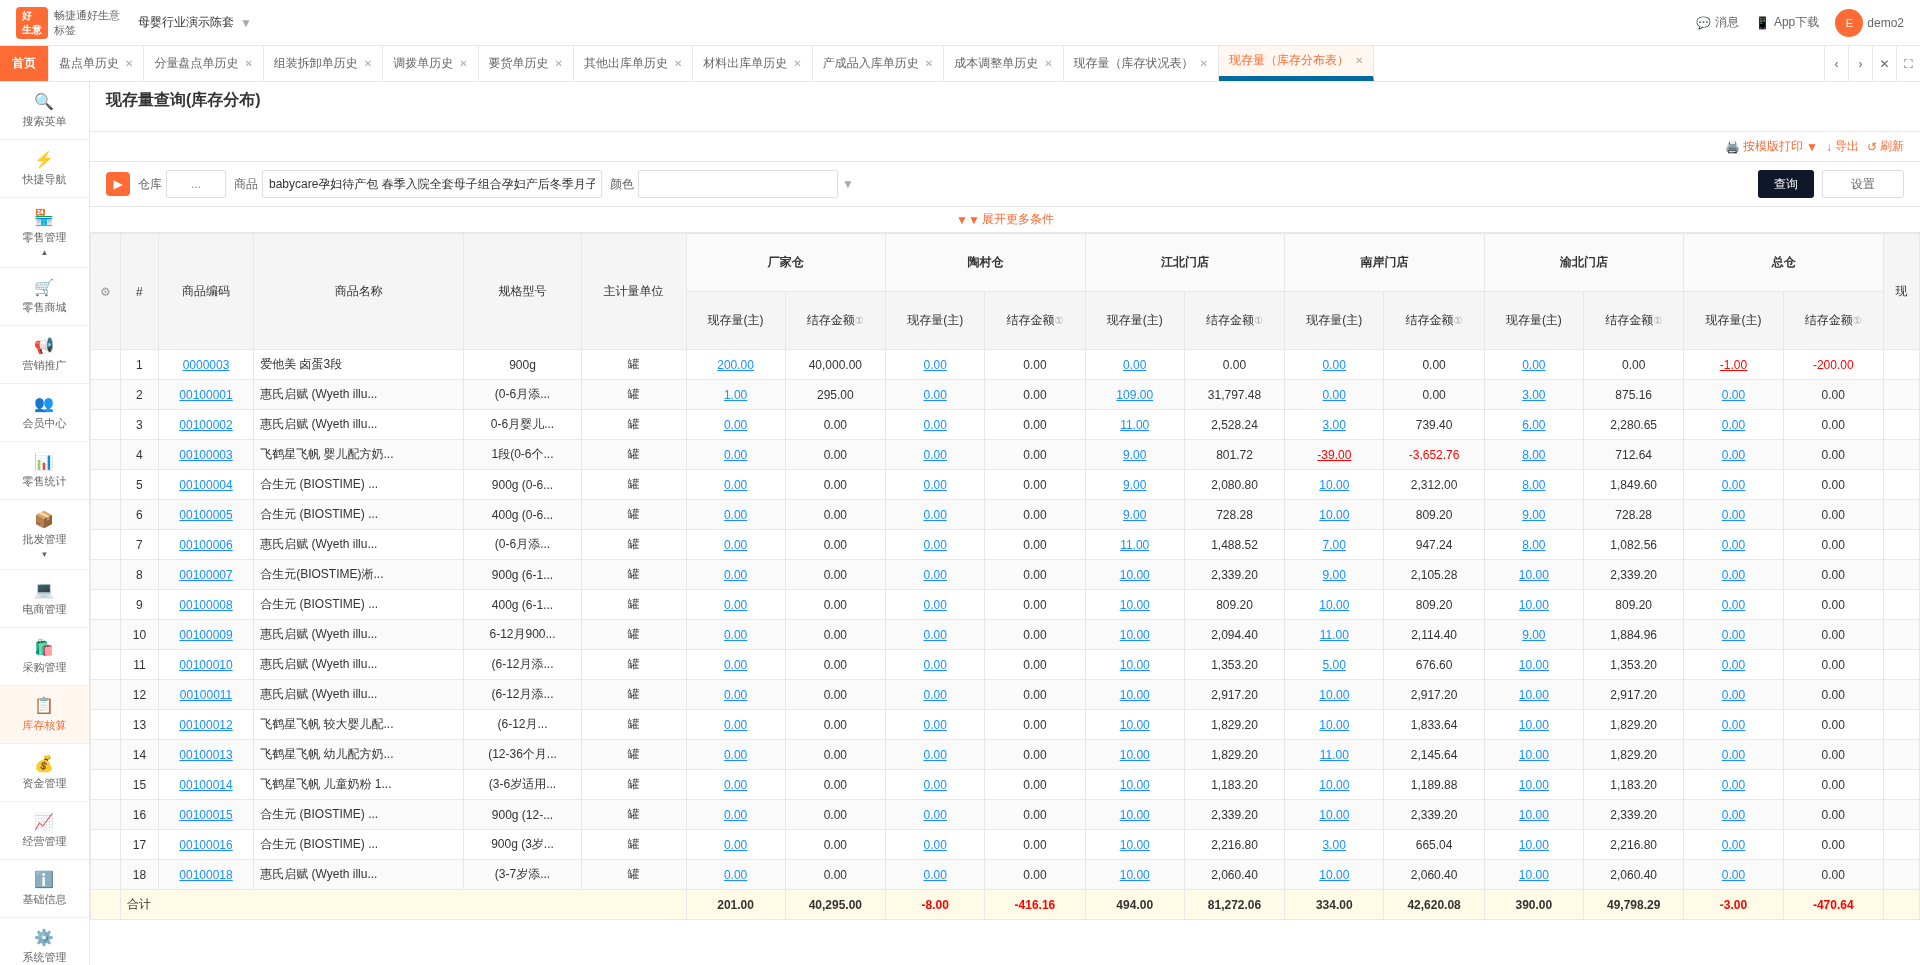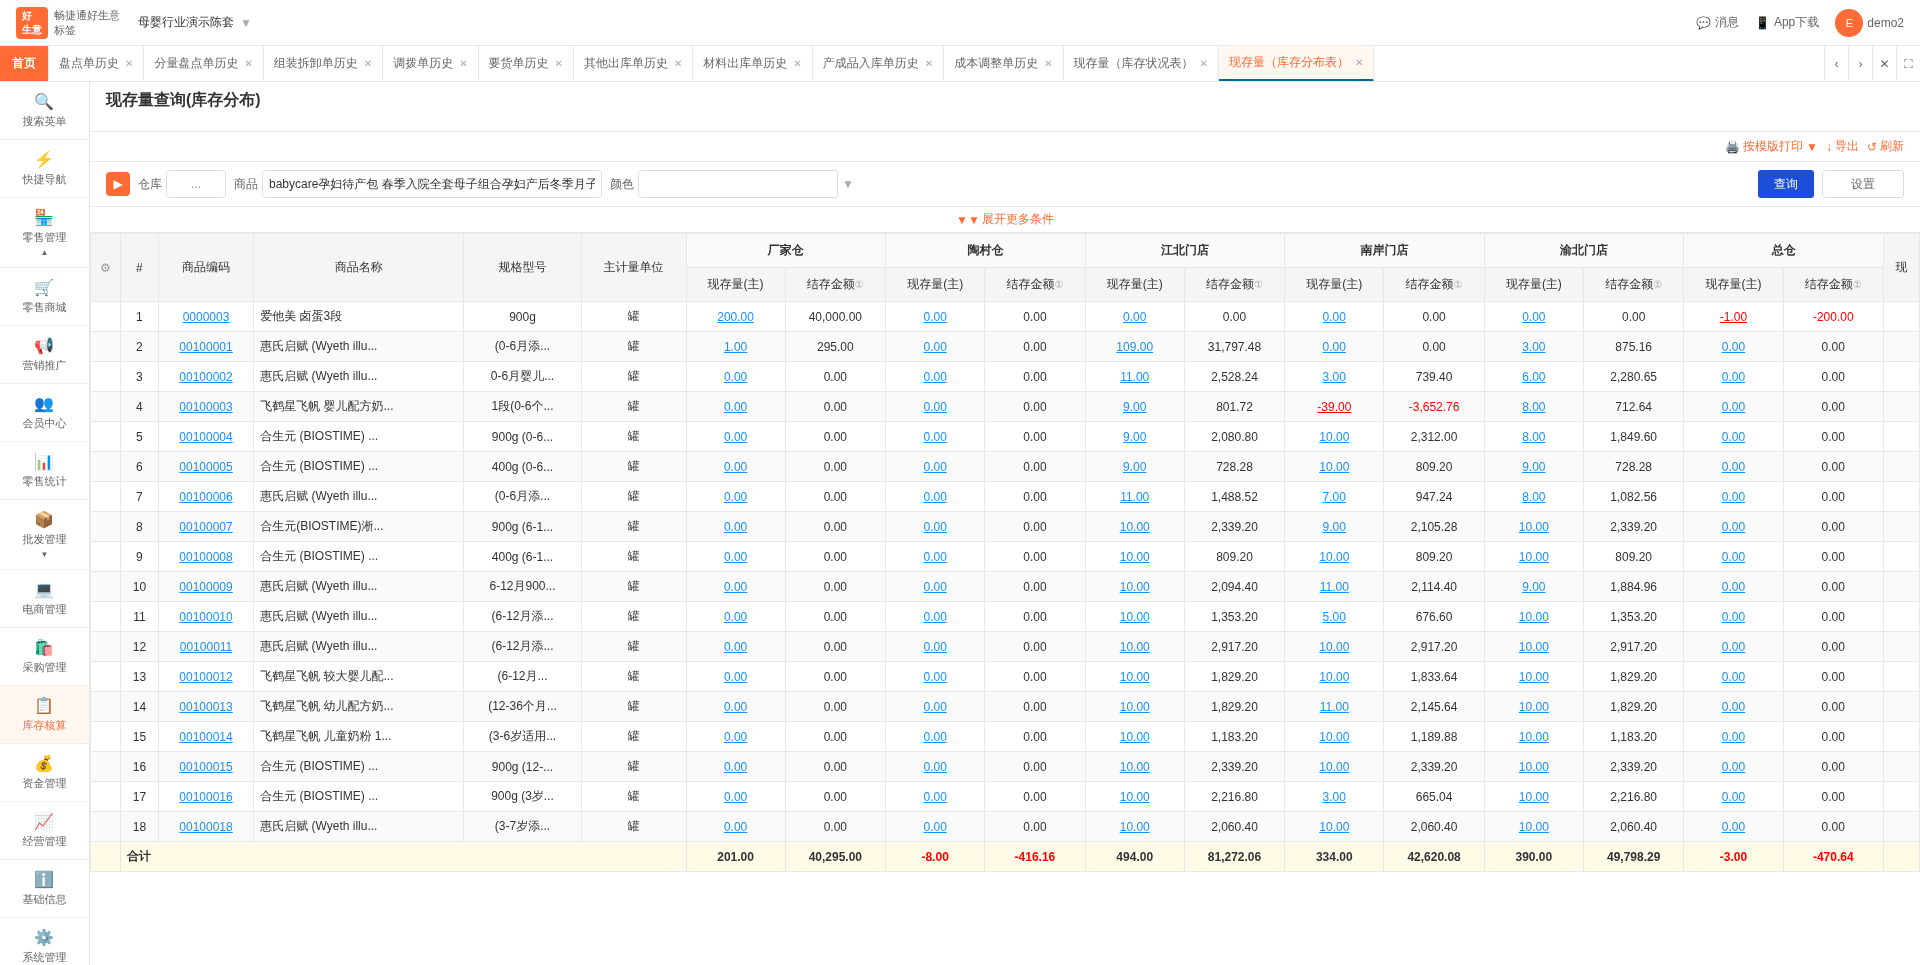--- a/index.html
+++ b/index.html
@@ -10,21 +10,21 @@
     .logo-area { display: flex; align-items: center; gap: 6px; }
     .logo-icon { width: 32px; height: 32px; background: #ff6b35; border-radius: 4px; display: flex; align-items: center; justify-content: center; color: #fff; font-size: 10px; font-weight: bold; }
     .logo-text { font-size: 11px; color: #666; line-height: 1.3; }
     .top-right { display: flex; align-items: center; gap: 16px; }
     .top-right-item { display: flex; align-items: center; gap: 4px; font-size: 12px; color: #666; cursor: pointer; }
     .avatar { width: 28px; height: 28px; background: #ff6b35; border-radius: 50%; display: flex; align-items: center; justify-content: center; color: #fff; font-size: 11px; }
 
     
     .tab-bar { display: flex; align-items: center; background: #fff; border-bottom: 1px solid #e8e8e8; height: 36px; overflow: hidden; }
     .tab-item { display: flex; align-items: center; height: 36px; padding: 0 10px; border-right: 1px solid #e8e8e8; font-size: 12px; color: #666; white-space: nowrap; cursor: pointer; gap: 4px; flex-shrink: 0; }
-    .tab-item.active { background: #fff7f0; color: #ff6b35; border-bottom: 3px solid #0369a1; }
+    .tab-item.active { background: #fff7f0; color: #ff6b35; border-bottom: 6px solid #0369a1; }
     .tab-item .tab-close { color: #aaa; font-size: 10px; margin-left: 2px; }
     .tab-home { background: #ff6b35; color: #fff; padding: 0 12px; font-weight: bold; }
     .tab-nav-btns { display: flex; align-items: center; margin-left: auto; }
     .tab-nav-btn { width: 24px; height: 36px; display: flex; align-items: center; justify-content: center; cursor: pointer; border-left: 1px solid #e8e8e8; color: #666; }
 
     
     .main-layout { display: flex; height: calc(965px - 82px); }
     
     
     .sidebar { width: 90px; background: #fff; border-right: 1px solid #e8e8e8; display: flex; flex-direction: column; flex-shrink: 0; overflow-y: auto; }
@@ -47,28 +47,28 @@
 
     
     .search-bar { display: flex; align-items: center; gap: 8px; padding: 8px 16px; background: #fff; border-bottom: 1px solid #e8e8e8; flex-wrap: wrap; }
     .search-expand-btn { width: 24px; height: 24px; background: #ff6b35; border-radius: 4px; display: flex; align-items: center; justify-content: center; color: #fff; cursor: pointer; flex-shrink: 0; }
     .search-field { display: flex; align-items: center; gap: 4px; }
     .search-label { font-size: 12px; color: #666; white-space: nowrap; }
     .search-input { height: 28px; border: 1px solid #ddd; border-radius: 3px; padding: 0 6px; font-size: 12px; min-width: 80px; outline: none; }
     .search-input-wide { min-width: 300px; color: #333; }
     .search-input-dots { min-width: 60px; color: #999; text-align: center; }
     .search-expand-link { display: flex; align-items: center; gap: 2px; color: #ff6b35; cursor: pointer; font-size: 12px; margin: 0 auto; }
-    .search-btn { height: 28px; padding: 0 16px; background: #1d4ed8; color: #fff; border: none; border-radius: 3px; cursor: pointer; font-size: 12px; }
+    .search-btn { height: 28px; padding: 0 16px; background: #0f172a; color: #fff; border: none; border-radius: 3px; cursor: pointer; font-size: 12px; }
     .setting-btn { height: 28px; padding: 0 28px; background: #fff; color: #666; border: 1px solid #ddd; border-radius: 3px; cursor: pointer; font-size: 12px; }
 
     
     .table-container { flex: 1; overflow: auto; padding: 0; background: #fff; }
     table { width: 100%; border-collapse: collapse; font-size: 12px; }
     thead tr { background: #f5f5f5; }
-    thead th { padding: 8px 6px; border: 1px solid #e8e8e8; text-align: center; font-weight: normal; color: #333; white-space: nowrap; position: sticky; top: 0; background: #f5f5f5; z-index: 1; }
+    thead th { padding: 20px 6px; border: 1px solid #e8e8e8; text-align: center; font-weight: normal; color: #333; white-space: nowrap; position: sticky; top: 0; background: #f5f5f5; z-index: 1; }
     thead th.group-header { background: #fafafa; font-weight: bold; }
     tbody tr { background: #fff; }
     tbody tr:nth-child(even) { background: #fafafa; }
     tbody tr.summary-row { background: #fffbe6; font-weight: bold; }
     tbody td { padding: 6px 6px; border: 1px solid #e8e8e8; text-align: center; white-space: nowrap; }
     tbody td.text-left { text-align: left; }
     .td-link { color: #1890ff; text-decoration: underline; cursor: pointer; }
     .td-red { color: #f00; }
     .gear-col { width: 30px; }
     .col-settings { cursor: pointer; color: #999; }
@@ -654,21 +654,21 @@
     <td class="td-link">10.00</td>
     <td class="">2,060.40</td>
     <td class="td-link">10.00</td>
     <td>2,060.40</td>
     <td class="td-link">0.00</td>
     <td class="">0.00</td>
     <td></td>
   </tr>
             <tr class="summary-row">
   <td></td>
-  <td colspan="5" class="text-left" style="font-weight:bold;margin-left:36px;">合计</td>
+  <td colspan="5" class="text-left" style="font-weight:normal;margin-left:36px;">合计</td>
   <td>201.00</td>
   <td>40,295.00</td>
   <td class="td-red">-8.00</td>
   <td class="td-red">-416.16</td>
   <td>494.00</td>
   <td>81,272.06</td>
   <td>334.00</td>
   <td>42,620.08</td>
   <td>390.00</td>
   <td>49,798.29</td>

